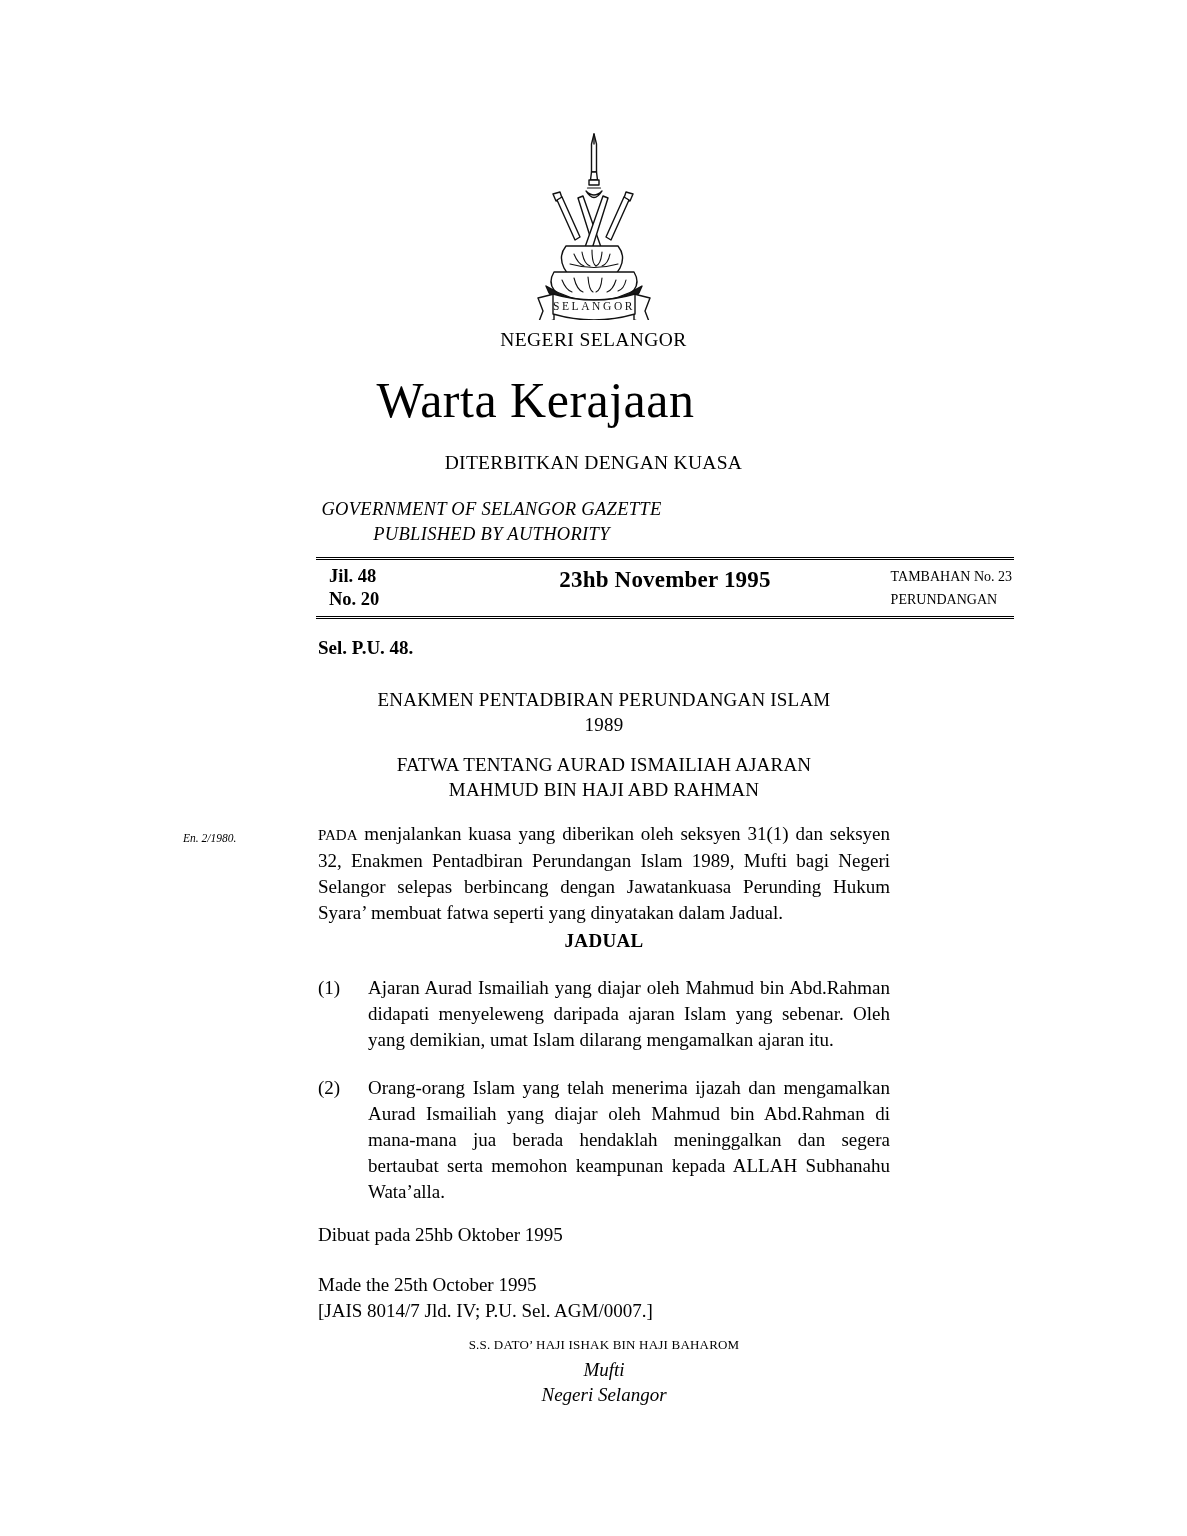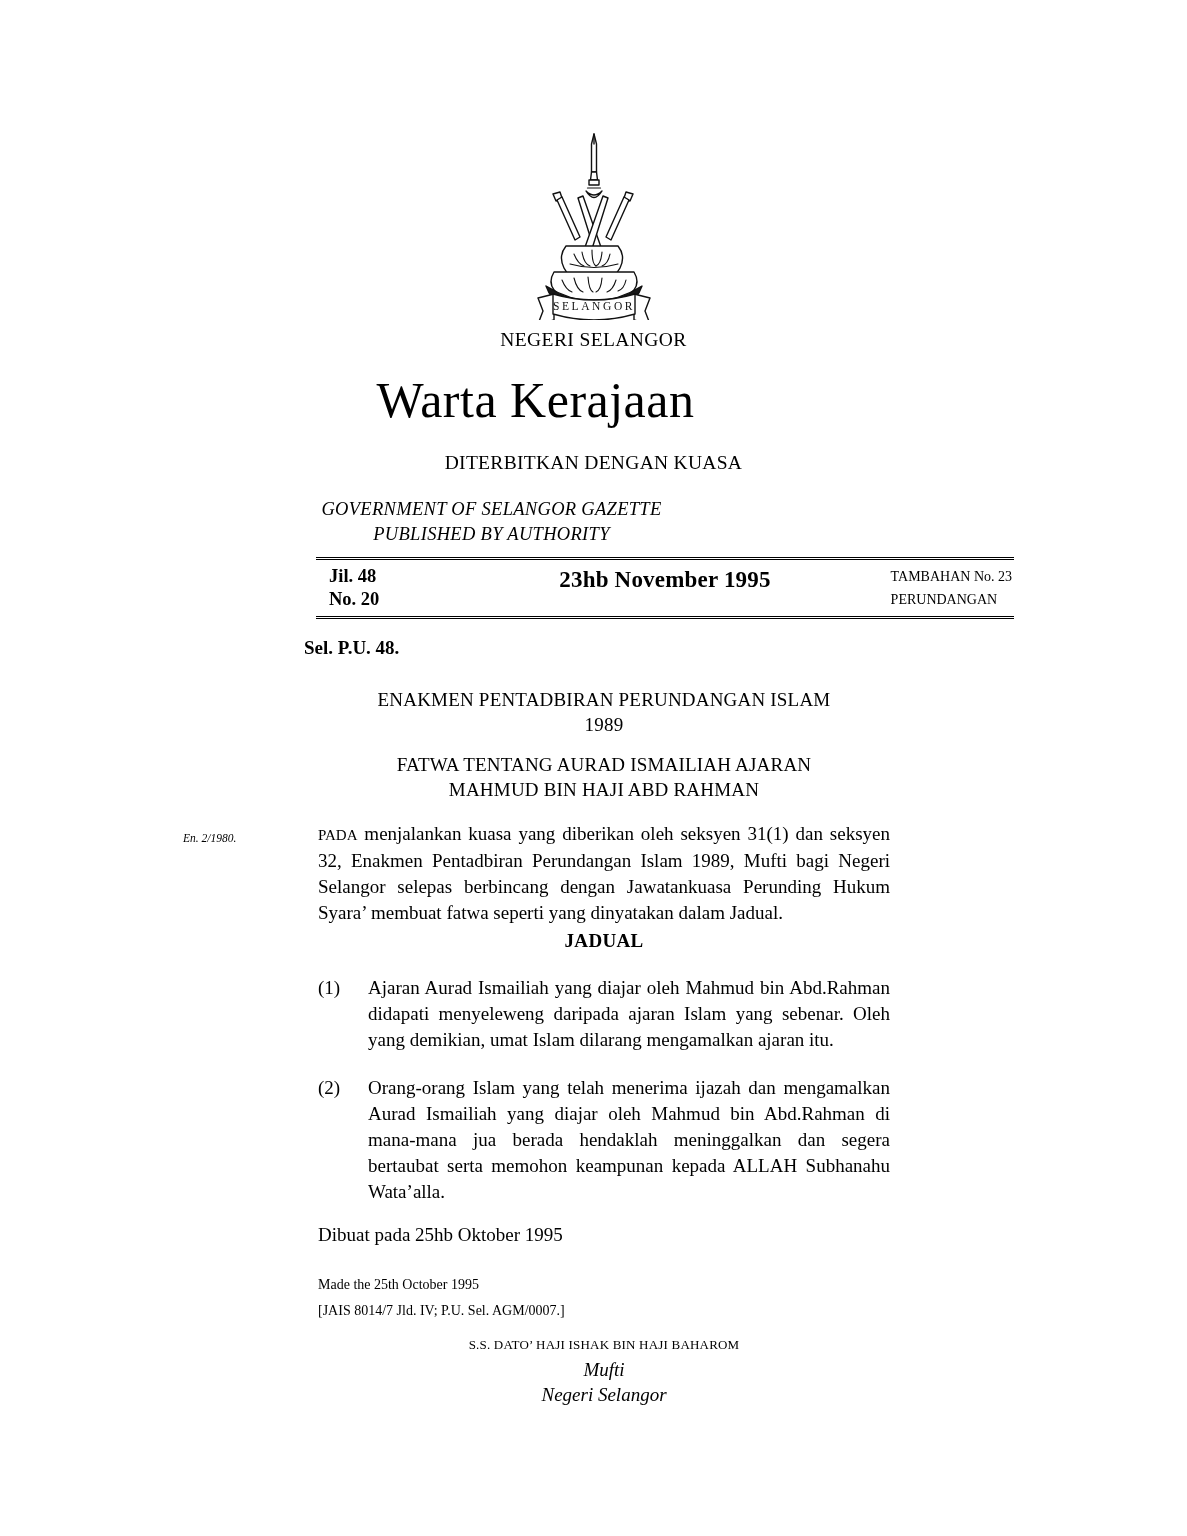--- a/index.html
+++ b/index.html
@@ -111,21 +111,21 @@
     right: 2px;
     top: 5px;
     font-size: 14px;
     line-height: 23px;
   }
 
   
   .pu-no {
     position: absolute;
     top: 621px;
-    left: 304px;
+    left: 318px;
     font-size: 19px;
     font-weight: bold;
   }
   .act-title {
     position: absolute;
     top: 671px;
     left: 318px;
     width: 572px;
     text-align: center;
     font-size: 19px;
@@ -206,21 +206,21 @@
     position: absolute;
     top: 1206px;
     left: 318px;
     font-size: 19px;
     line-height: 26px;
   }
   .made-en {
     position: absolute;
     top: 1256px;
     left: 318px;
-    font-size: 14px;
+    font-size: 19px;
     line-height: 26px;
   }
 
   .signature {
     position: absolute;
     top: 1316px;
     left: 318px;
     width: 572px;
     text-align: center;
   }

